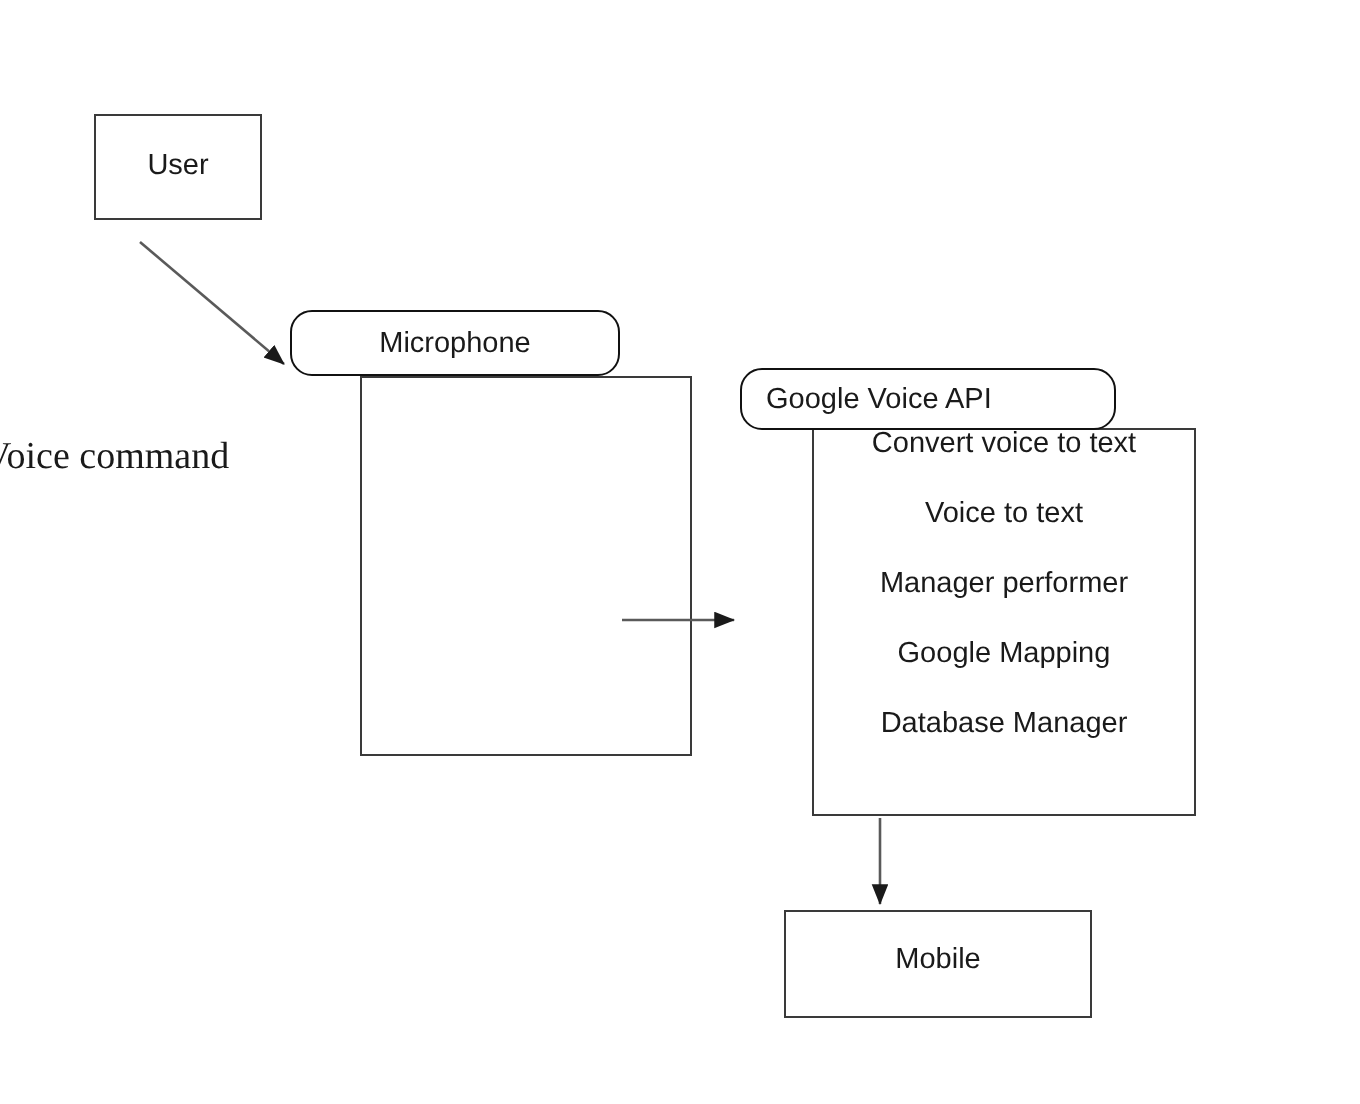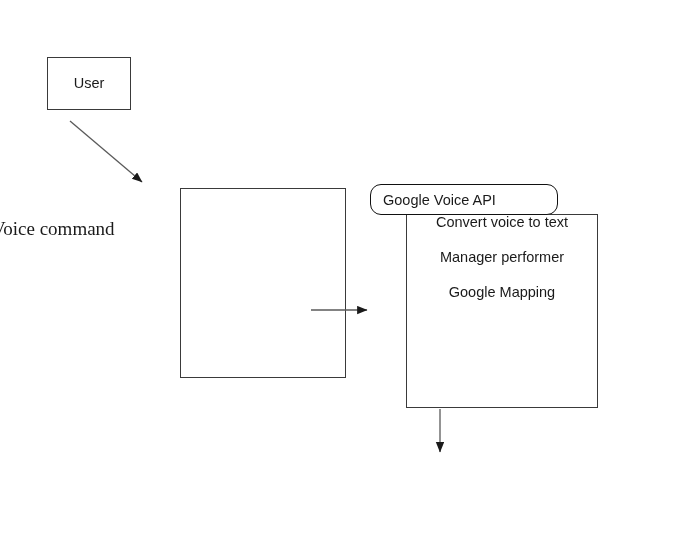--- a/index.html
+++ b/index.html
@@ -151,31 +151,39 @@
 <body>
 
 <div id="canvas">
 
   <div class="plain-box" id="user-box">
     <div class="box-label">User</div>
   </div>
 
   <div id="voice-command">Voice command</div>
 
+  <div id="mic-header">
+    <div class="box-label">Microphone</div>
+  </div>
   <div class="plain-box" id="mic-body"></div>
 
   <div id="gva-header">
     <div class="hdr-label">Google Voice API</div>
   </div>
   <div class="plain-box" id="gva-body">
     <div class="item">Convert voice to text</div>
+    <div class="item">Voice to text</div>
     <div class="item">Manager performer</div>
     <div class="item">Google Mapping</div>
+    <div class="item">Database Manager</div>
   </div>
 
+  <div class="plain-box" id="mobile-box">
+    <div class="box-label">Mobile</div>
+  </div>
 
   <svg id="arrows" viewBox="0 0 680 552">
     <defs>
       <marker id="arrowhead" markerWidth="9" markerHeight="9" refX="7.6" refY="3.2" orient="auto" markerUnits="strokeWidth">
         <path d="M0,0 L8,3.2 L0,6.4 z" fill="#1a1a1a"></path>
       </marker>
     </defs>
 
     <line x1="70" y1="121" x2="142" y2="182" stroke="#5a5a5a" stroke-width="1.3" marker-end="url(#arrowhead)"></line>
 

